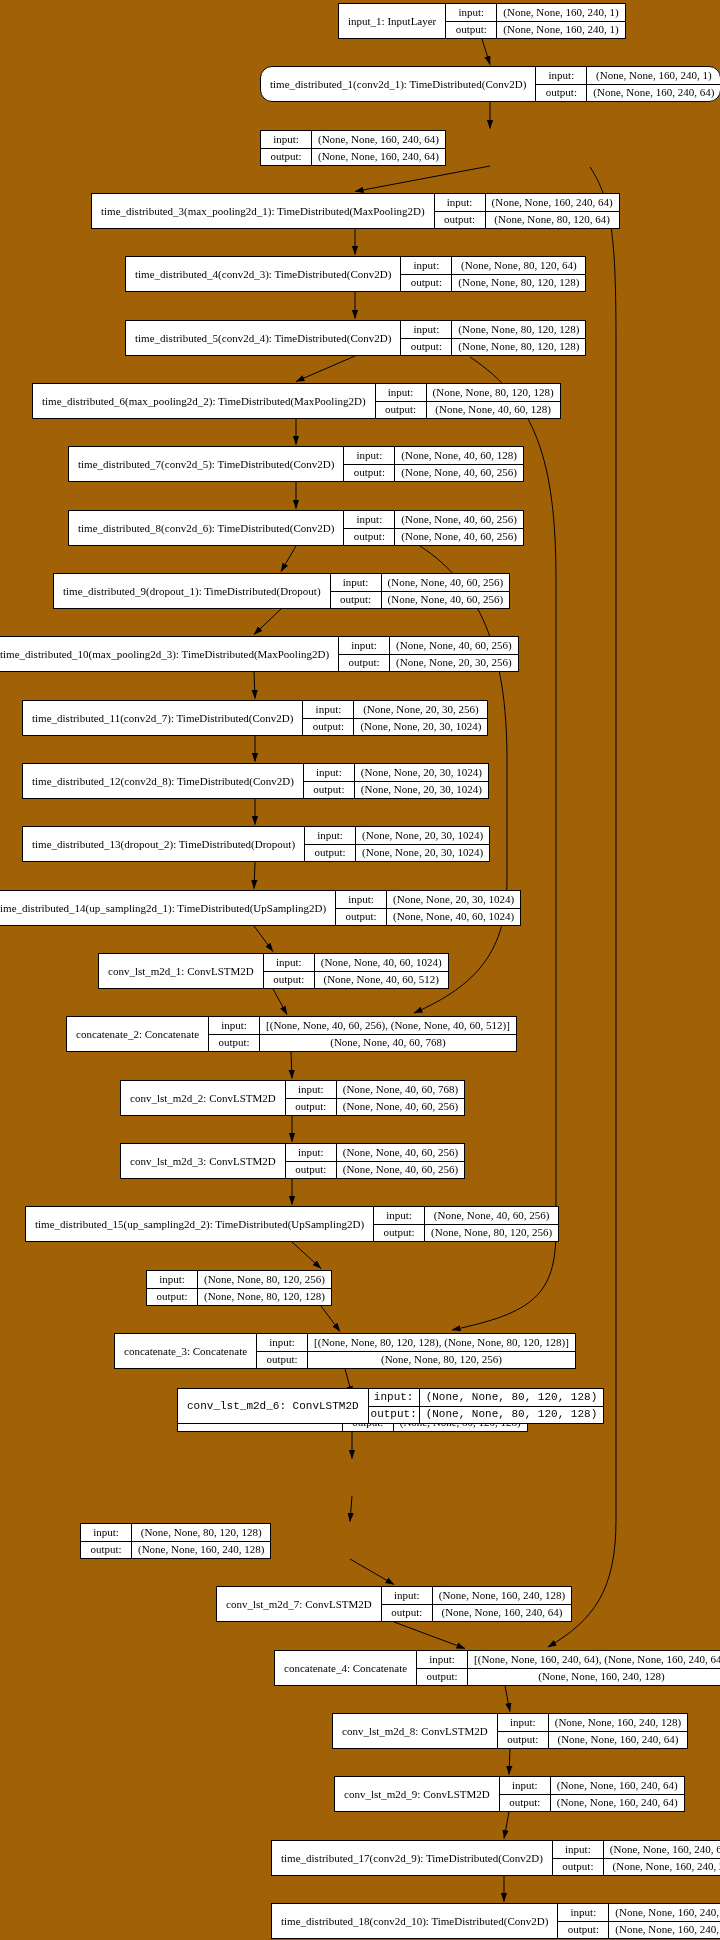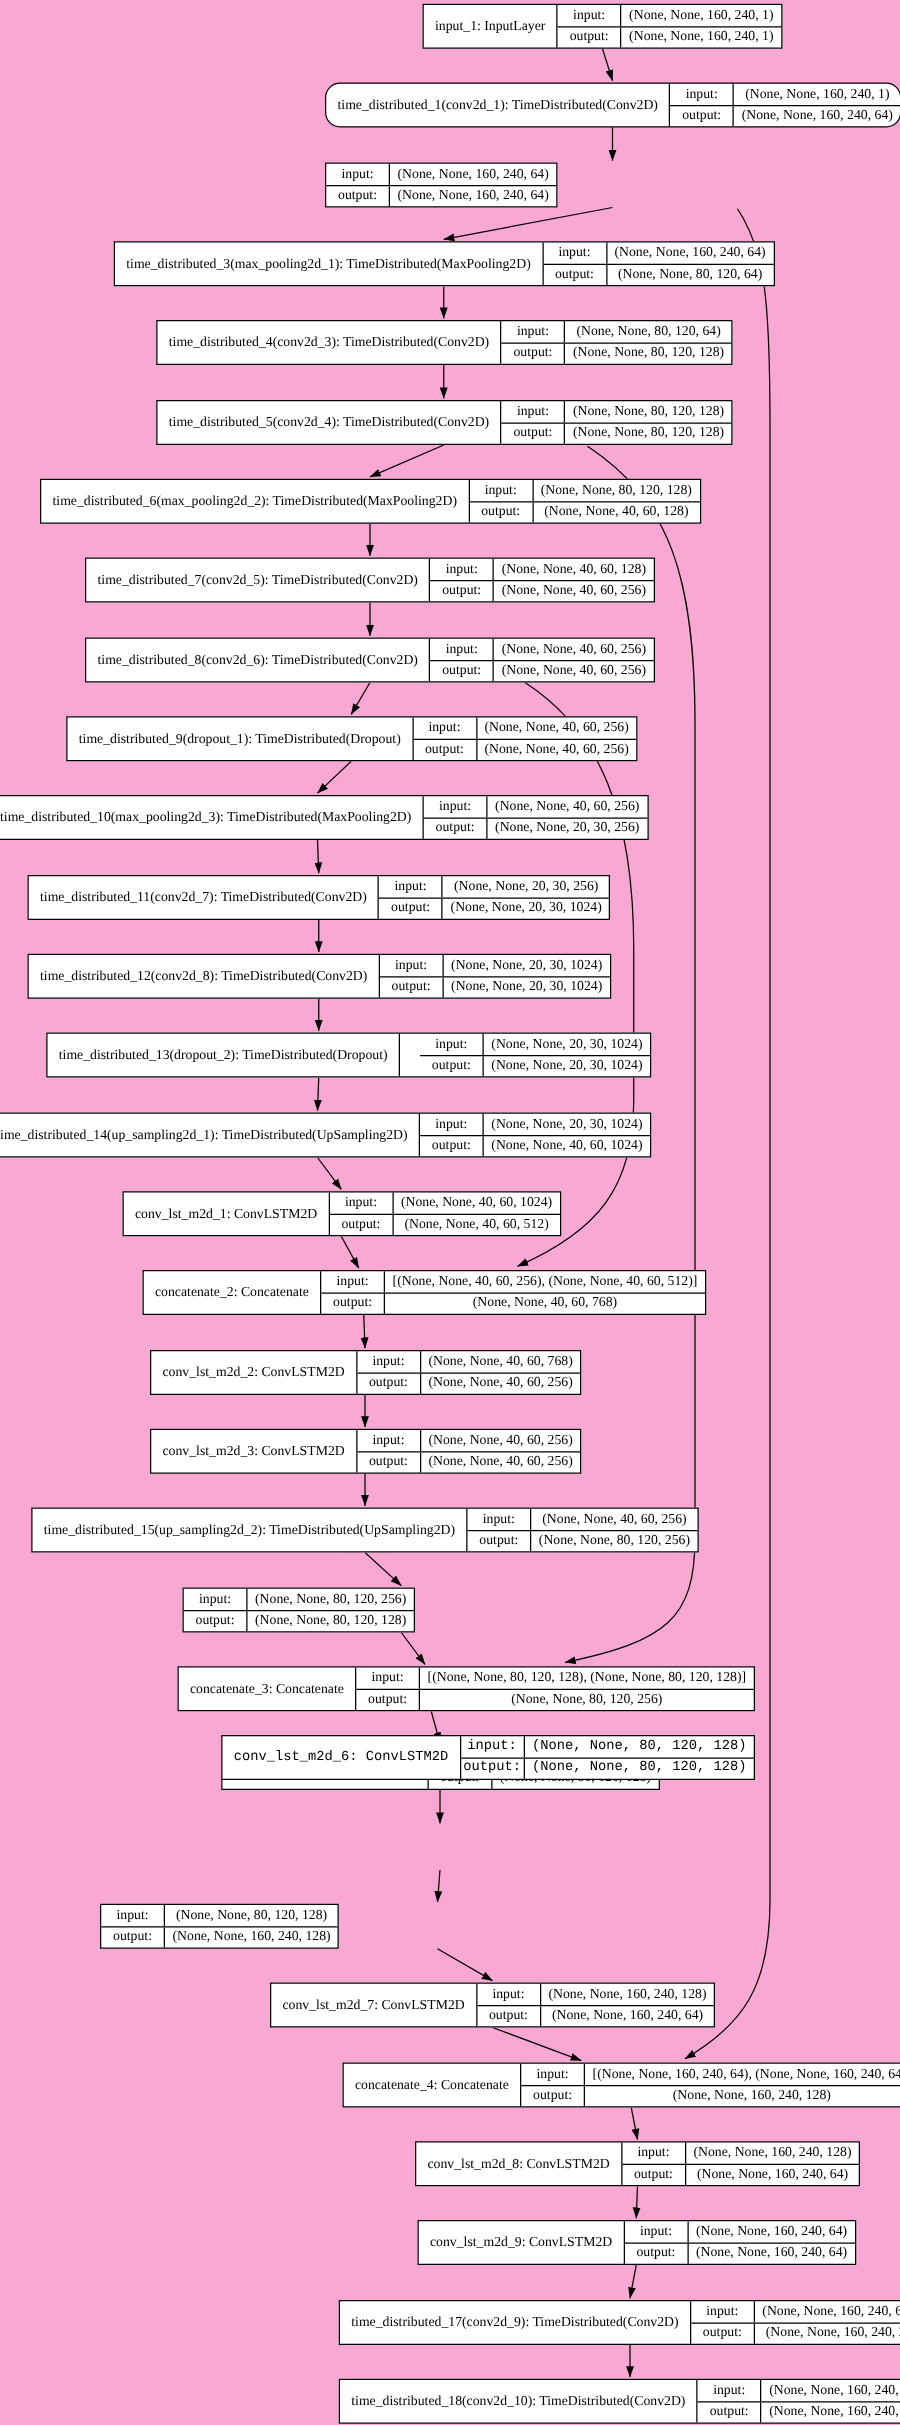--- a/index.html
+++ b/index.html
@@ -1,20 +1,20 @@
 <!DOCTYPE html>
 <html><head>
 <meta charset="utf-8">
 <style>
   html, body { margin: 0; padding: 0; background: #ffffff; }
   #canvas {
     position: relative;
     width: 720px;
     height: 1940px;
-    background: #f9a8d4;
+    background: #a16207;
     overflow: hidden;
     font-family: "Liberation Serif", "DejaVu Serif", serif;
     color: #000000;
   }
   #edges {
     position: absolute;
     left: 0; top: 0;
     width: 720px; height: 1940px;
   }
   .node {
@@ -265,21 +265,21 @@
           <div class="io-row">
             <div class="io-label">input:</div>
             <div class="io-value">(None, None, 20, 30, 1024)</div>
           </div>
           <div class="io-row">
             <div class="io-label">output:</div>
             <div class="io-value">(None, None, 20, 30, 1024)</div>
           </div>
         </div>
       </div>
-      <div class="node" style="top: 826px; left: 37px; gap: 16px;">
+      <div class="node" style="top: 826px; left: 22px;">
         <div class="node-name">time_distributed_13(dropout_2): TimeDistributed(Dropout)</div>
         <div class="node-io">
           <div class="io-row">
             <div class="io-label">input:</div>
             <div class="io-value">(None, None, 20, 30, 1024)</div>
           </div>
           <div class="io-row">
             <div class="io-label">output:</div>
             <div class="io-value">(None, None, 20, 30, 1024)</div>
           </div>
@@ -304,21 +304,21 @@
           <div class="io-row">
             <div class="io-label">input:</div>
             <div class="io-value">(None, None, 40, 60, 1024)</div>
           </div>
           <div class="io-row">
             <div class="io-label">output:</div>
             <div class="io-value">(None, None, 40, 60, 512)</div>
           </div>
         </div>
       </div>
-      <div class="node" style="top: 1016px; left: 66px; margin-left: 48px;">
+      <div class="node" style="top: 1016px; left: 66px;">
         <div class="node-name">concatenate_2: Concatenate</div>
         <div class="node-io">
           <div class="io-row">
             <div class="io-label">input:</div>
             <div class="io-value">[(None, None, 40, 60, 256), (None, None, 40, 60, 512)]</div>
           </div>
           <div class="io-row">
             <div class="io-label">output:</div>
             <div class="io-value">(None, None, 40, 60, 768)</div>
           </div>
@@ -368,21 +368,21 @@
           <div class="io-row">
             <div class="io-label">input:</div>
             <div class="io-value">(None, None, 80, 120, 256)</div>
           </div>
           <div class="io-row">
             <div class="io-label">output:</div>
             <div class="io-value">(None, None, 80, 120, 128)</div>
           </div>
         </div>
       </div>
-      <div class="node" style="top: 1333px; left: 114px; margin-left: 28px;">
+      <div class="node" style="top: 1333px; left: 114px;">
         <div class="node-name">concatenate_3: Concatenate</div>
         <div class="node-io">
           <div class="io-row">
             <div class="io-label">input:</div>
             <div class="io-value">[(None, None, 80, 120, 128), (None, None, 80, 120, 128)]</div>
           </div>
           <div class="io-row">
             <div class="io-label">output:</div>
             <div class="io-value">(None, None, 80, 120, 256)</div>
           </div>

